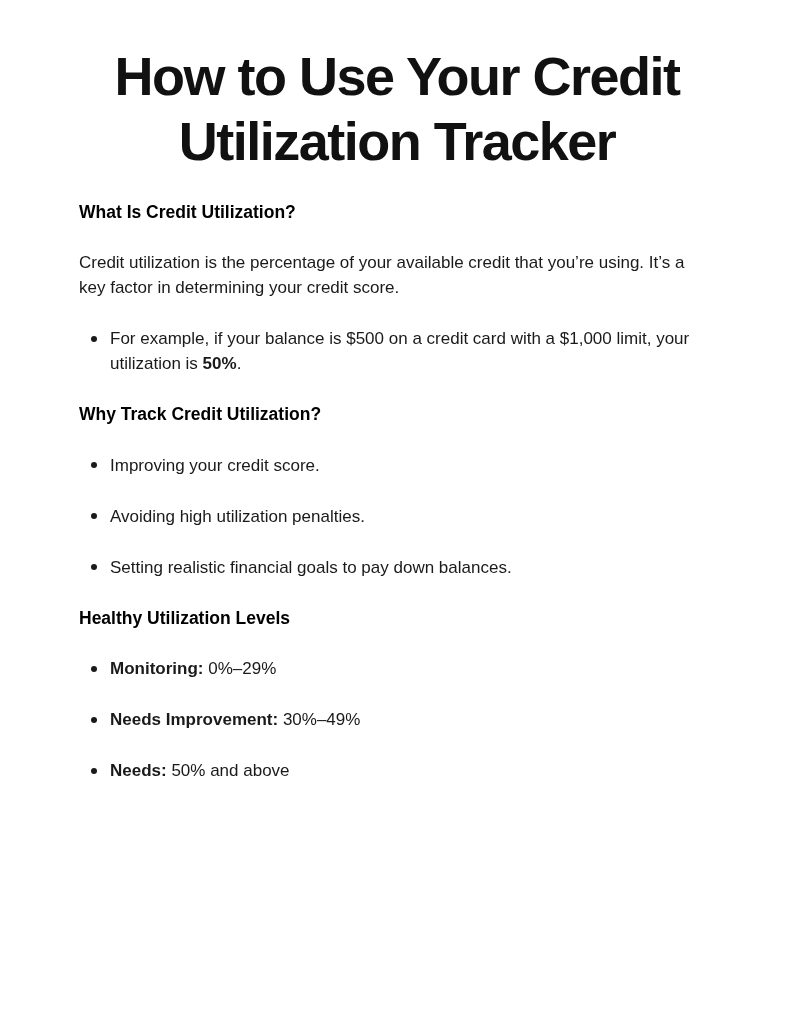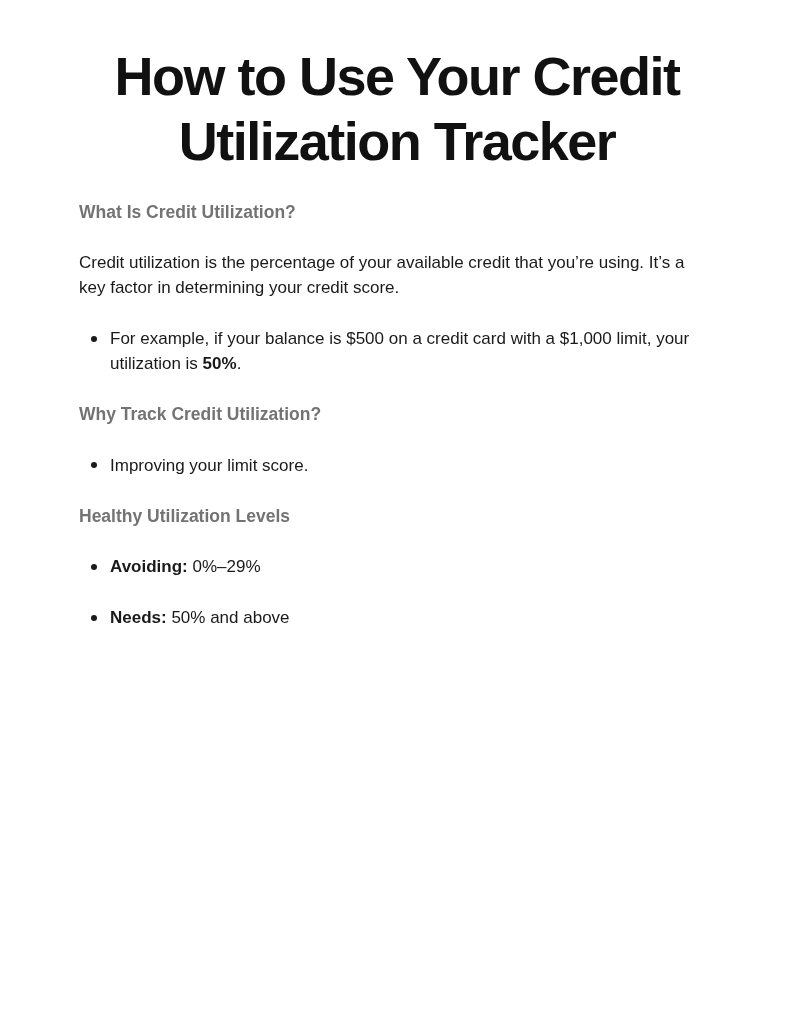--- a/index.html
+++ b/index.html
@@ -26,21 +26,21 @@
     text-align: center;
     color: #111111;
   }
   .doc-title span { display: block; white-space: nowrap; }
   section { margin: 0; }
   h2 {
     margin: 0 0 26px 0;
     font-size: 17.5px;
     line-height: 1.4;
     font-weight: 700;
-    color: #737373;
+    color: #000000;
   }
   p {
     margin: 12px 0 26px 0;
     font-size: 17px;
     line-height: 25px;
     max-width: 650px;
   }
   ul {
     margin: 0;
     padding: 0;
@@ -78,24 +78,27 @@
       <section>
         <h2>What Is Credit Utilization?</h2>
         <p><span>Credit utilization is the percentage of your available credit that you’re using. It’s a key factor in determining your credit score.</span></p>
         <ul>
           <li><span>For example, if your balance is $500 on a credit card with a $1,000 limit, your utilization is </span><b>50%</b><span>.</span></li>
         </ul>
       </section>
       <section>
         <h2>Why Track Credit Utilization?</h2>
         <ul>
-          <li><span>Improving your limit score.</span></li>
+          <li><span>Improving your credit score.</span></li>
+          <li><span>Avoiding high utilization penalties.</span></li>
+          <li><span>Setting realistic financial goals to pay down balances.</span></li>
         </ul>
       </section>
       <section>
         <h2>Healthy Utilization Levels</h2>
         <ul>
-          <li><b>Avoiding:</b><span> 0%–29%</span></li>
+          <li><b>Monitoring:</b><span> 0%–29%</span></li>
+          <li><b>Needs Improvement:</b><span> 30%–49%</span></li>
           <li><b>Needs:</b><span> 50% and above</span></li>
         </ul>
       </section>
     </main>
 </div>
 
 </body></html>

